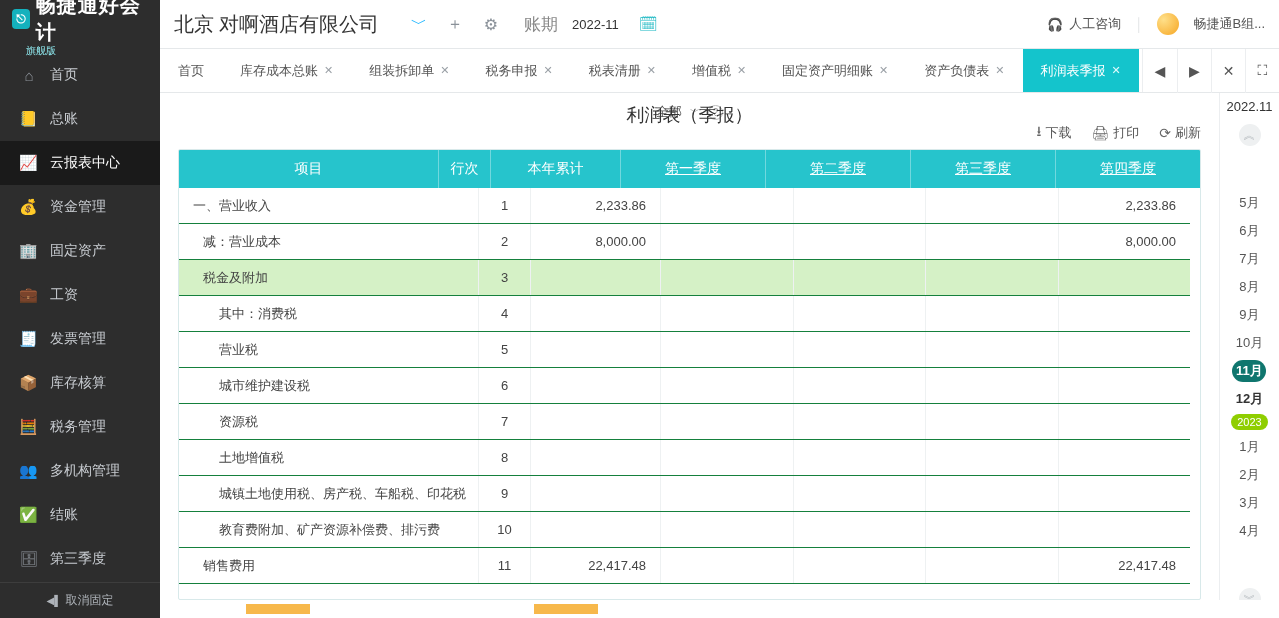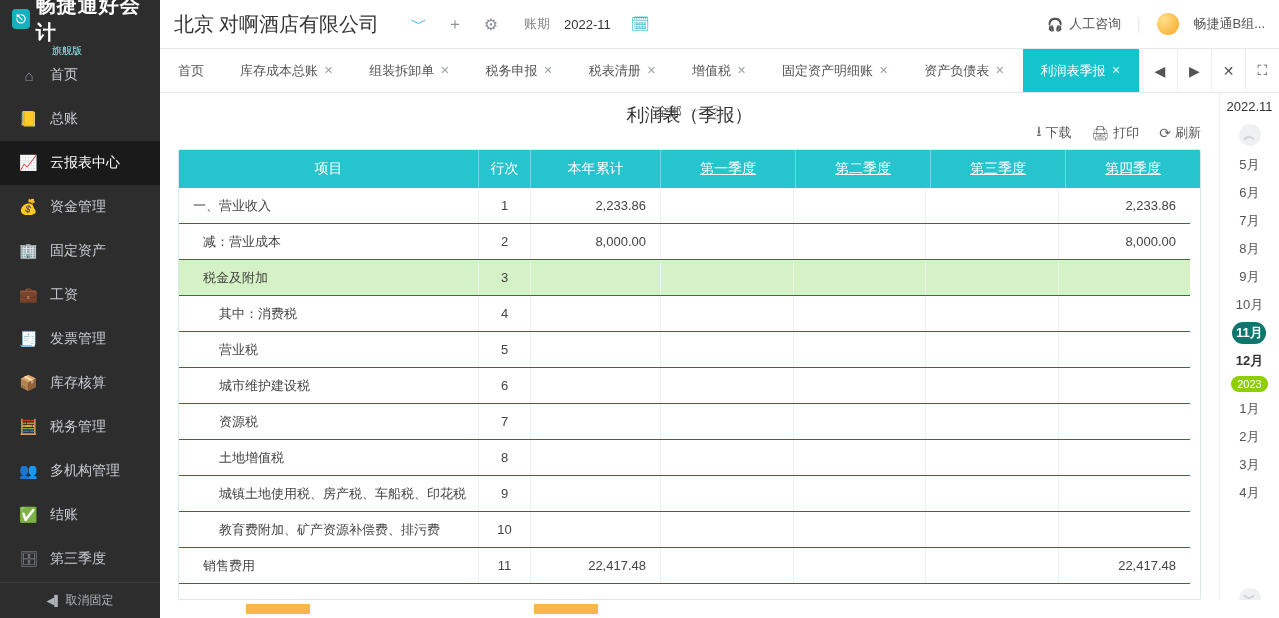--- a/index.html
+++ b/index.html
@@ -4,34 +4,34 @@
 <style>
 * { margin:0; padding:0; box-sizing:border-box; font-family:"Microsoft YaHei","PingFang SC",Arial,sans-serif; }
 body { width:1279px; height:618px; overflow:hidden; background:#fff; color:#333; font-size:13px; }
 
 
 .sidebar { position:absolute; left:0; top:0; width:160px; height:618px; background:#2d2d2d; color:#cfd3d8; }
 .logo-area { height:49px; padding:6px 12px; display:flex; flex-direction:column; justify-content:center; color:#fff; }
 .logo-area .logo-row { display:flex; align-items:center; gap:6px;}
 .logo-area .logo-badge { width:20px; height:20px; border-radius:4px; background:#14b1bd; color:#fff; display:flex; align-items:center; justify-content:center; font-size:12px; font-weight:bold;}
 .logo-area .logo-text { font-size:20px; font-weight:bold; letter-spacing:1px;}
-.logo-area .logo-sub { font-size:10px; color:#8fe9ef; margin-left:40px; margin-top:-2px;}
+.logo-area .logo-sub { font-size:10px; color:#8fe9ef; margin-left:14px; margin-top:-2px;}
 .nav { margin-top:4px; }
 .nav-item { height:44px; display:flex; align-items:center; gap:12px; padding:0 20px; cursor:pointer; font-size:14px; color:#c8ccd1;}
 .nav-item.active { background:#1a1a1a; color:#fff; }
 .nav-icon { width:18px; height:18px; display:inline-flex; align-items:center; justify-content:center; color:#8f959c; font-size:15px;}
 .nav-item.active .nav-icon { color:#fff;}
 .unpin { position:absolute; bottom:0; left:0; width:160px; height:36px; display:flex; align-items:center; justify-content:center; gap:4px; color:#aeb3b9; font-size:12px; cursor:pointer; border-top:1px solid #3d3d3d;}
 .unpin .arrow { font-size:10px;}
 
 
 .topbar { position:absolute; left:160px; top:0; right:0; height:49px; border-bottom:1px solid #e5e8ea; display:flex; align-items:center; padding:0 14px; gap:14px; background:#fff;}
 .company { font-size:20px; color:#333; min-width:220px;font-family:Liberation Serif, serif;}
 .top-icon { color:#8a9199; cursor:pointer; display:inline-flex; align-items:center; justify-content:center; width:22px; height:22px; font-size:16px;}
-.period-label { color:#888; font-size:13px; margin-left:8px;}
+.period-label { color:#888; font-size:17px; margin-left:8px;}
 .period-val { color:#333; font-size:13px;}
 .period-cal { color:#18b7c2; font-size:15px; margin-left:6px; cursor:pointer;}
 .top-spacer { flex:1; }
 .top-right { display:flex; align-items:center; gap:14px;}
 .consult { display:flex; align-items:center; gap:6px; color:#555; font-size:13px; cursor:pointer;}
 .avatar { width:22px; height:22px; border-radius:50%; background:radial-gradient(circle at 30% 30%,#ffe08a,#f6a623); display:inline-block;}
 .user-name { color:#555; font-size:13px; max-width:80px; overflow:hidden; text-overflow:ellipsis; white-space:nowrap;}
 
 
 .tabstrip { position:absolute; left:160px; top:49px; right:0; height:44px; border-bottom:1px solid #e5e8ea; display:flex; align-items:stretch; background:#fff;}
@@ -52,21 +52,21 @@
 .filter .q { width:15px; height:15px; border:1px solid #bbb; border-radius:50%; display:flex; align-items:center; justify-content:center; font-size:10px; color:#999;}
 .title { position:absolute; left:0; right:0; text-align:center; font-size:18px; color:#333; pointer-events:none;}
 .tool-right { margin-left:auto; display:flex; align-items:center; gap:20px; color:#555; font-size:13px;}
 .tool-right .act { display:flex; align-items:center; gap:4px; cursor:pointer;}
 .tool-right .ic { font-size:14px; color:#666;}
 
 
 .table-wrap { flex:1; border:1px solid #d8e9ea; border-radius:2px; overflow:hidden; position:relative; margin-top:6px;}
 .thead { display:flex; background:#26c4cc; color:#fff; height:38px; font-size:14px;}
 .th { display:flex; align-items:center; justify-content:center; border-right:1px solid rgba(255,255,255,.35);}
-.th.name { width:300px; justify-content:center;}
+.th.name { width:260px; justify-content:center;}
 .th.rn { width:52px;}
 .th.yt { width:130px;}
 .th.q { flex:1;text-decoration:underline;}
 .th:last-child { border-right:none;}
 .tbody { position:absolute; top:38px; left:0; right:10px; bottom:0; overflow-y:auto;}
 .row { display:flex; height:36px; border-bottom:1px solid #15803d; font-size:13px; color:#444; align-items:stretch;}
 .row.hl { background:#d5f1c6;}
 .cell { display:flex; align-items:center; border-right:1px solid #eef1f2;}
 .cell.name { width:300px; padding-left:14px;}
 .cell.rn { width:52px; justify-content:center;}
@@ -77,21 +77,21 @@
 .indent2 { padding-left:40px !important;}
 
 .tbody::-webkit-scrollbar { width:10px;}
 .tbody::-webkit-scrollbar-thumb { background:#c5c9cc; border-radius:5px;}
 .tbody::-webkit-scrollbar-track { background:#f1f2f3;}
 
 
 .monthrail { position:absolute; right:0; top:93px; width:60px; bottom:4px; border-left:1px solid #eceef0; background:#fff; display:flex; flex-direction:column; align-items:center; padding-top:6px;}
 .monthrail .year { font-size:13px; color:#333; margin-bottom:6px; cursor:pointer;}
 .monthrail .scroll-up,.monthrail .scroll-down { width:22px; height:22px; border-radius:50%; background:#eef0f1; color:#b9bec2; display:flex; align-items:center; justify-content:center; font-size:12px; cursor:pointer; margin:4px 0;}
-.monthrail .months { flex:1; display:flex; flex-direction:column; align-items:center; gap:6px; overflow:hidden; margin:4px 0;}
+.monthrail .months { flex:1; display:flex; flex-direction:column; align-items:center; gap:6px; overflow:hidden; margin:4px 0;justify-content:center;}
 .monthrail .m { font-size:13px; color:#555; cursor:pointer; height:22px; display:flex; align-items:center; justify-content:center; width:34px; border-radius:11px;}
 .monthrail .m.sel { background:#0f766e; color:#fff; font-weight:bold;}
 .monthrail .m.bold { font-weight:bold; color:#333;}
 .monthrail .ybadge { background:#8fce00; color:#fff; font-size:11px; border-radius:9px; padding:0 6px; height:16px; display:flex; align-items:center; margin-top:-2px;}
 
 
 .bottom-strip { position:absolute; left:160px; right:0; bottom:0; height:18px; background:#fff;}
 .bottom-strip::before { content:""; position:absolute; left:86px; top:4px; width:64px; height:10px; background:#f7b84b;}
 .bottom-strip::after { content:""; position:absolute; left:374px; top:4px; width:64px; height:10px; background:#f7b84b;}
 </style>

